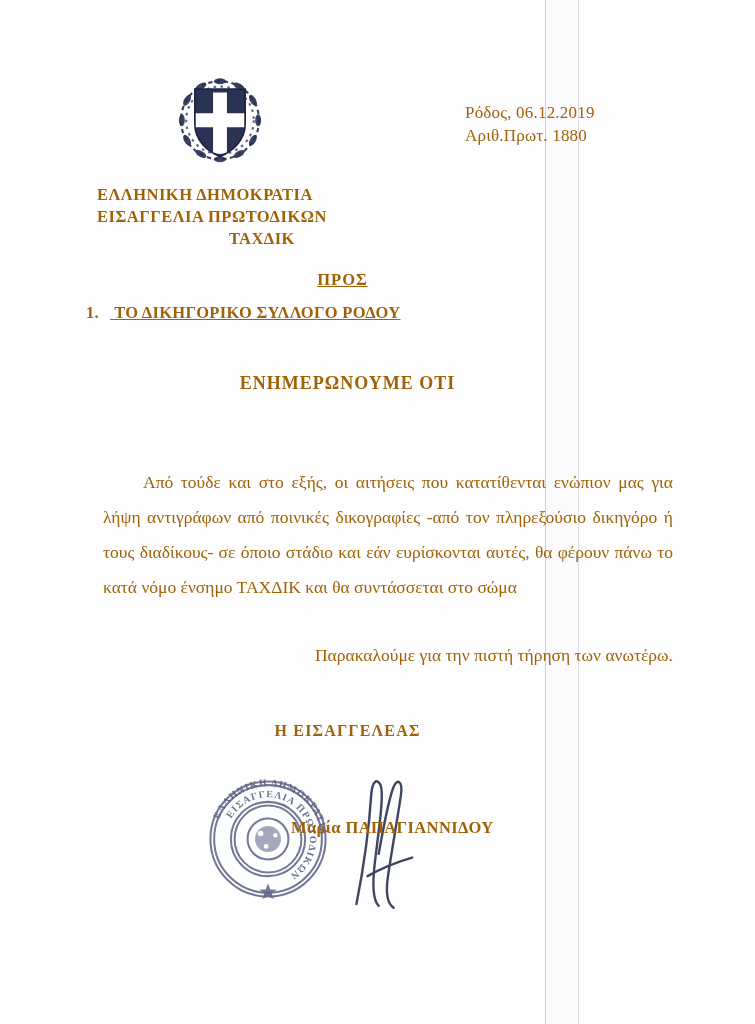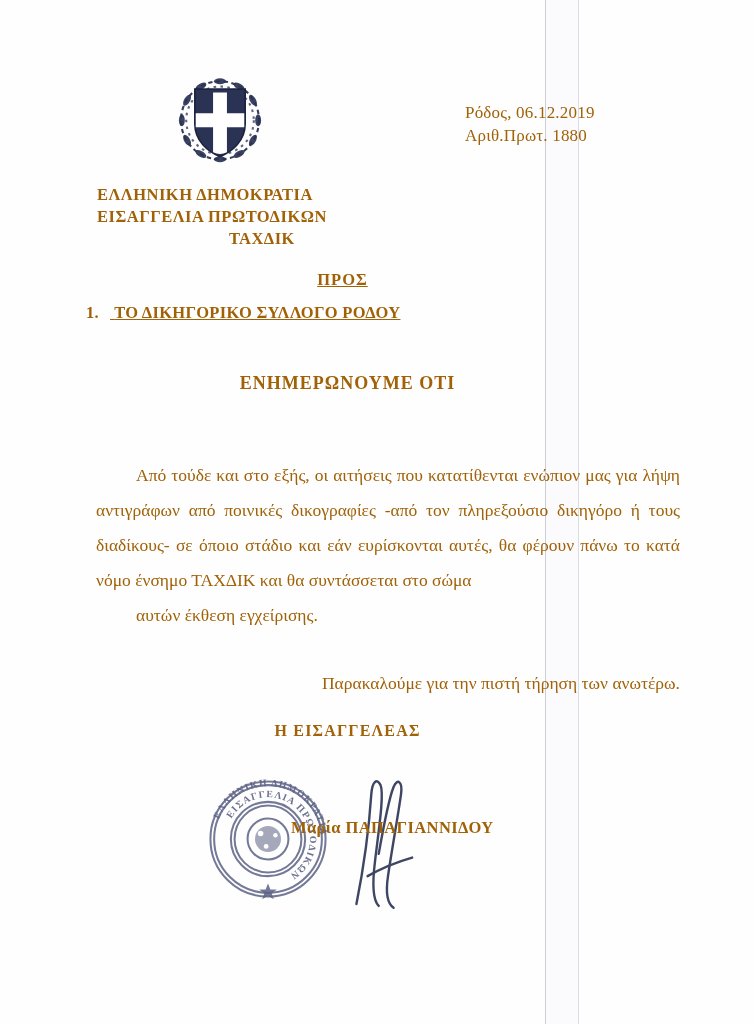--- a/index.html
+++ b/index.html
@@ -127,21 +127,21 @@
   
   .body-block {
     position: absolute;
     top: 450px;
     left: 88px;
     width: 600px;
     font-size: 17.5px;
     line-height: 35px;
   }
   .body-block p {
-    margin: 8px;
+    margin: 15px;
     text-align: justify;
     text-justify: inter-word;
   }
   .body-block p.p1 { text-indent: 40px; }
   .body-block p.p1 .last-line { display: block; text-align: left; }
   .body-block p.p2 {
     margin-top: 33px;
     text-indent: 40px;
     text-align: right;
   }
@@ -265,21 +265,21 @@
       <li>
         <span class="num">1.</span>
         <span>ΤΟ ΔΙΚΗΓΟΡΙΚΟ ΣΥΛΛΟΓΟ ΡΟΔΟΥ</span>
       </li>
     </ul>
   </div>
 
   <div class="announce">ΕΝΗΜΕΡΩΝΟΥΜΕ ΟΤΙ</div>
 
   <div class="body-block">
-    <p class="p1"><span>Από τούδε και στο εξής,  οι αιτήσεις  που κατατίθενται  ενώπιον μας για  λήψη αντιγράφων από ποινικές  δικογραφίες -από τον πληρεξούσιο δικηγόρο ή τους διαδίκους-  σε όποιο στάδιο και εάν ευρίσκονται αυτές,  θα φέρουν πάνω το κατά νόμο ένσημο ΤΑΧΔΙΚ και θα συντάσσεται στο σώμα</span><span class="last-line">αυτών έκθεση εγχείρισης.</span></p>
+    <p class="p1"><span>Από τούδε και στο εξής,  οι αιτήσεις  που κατατίθενται  ενώπιον μας για  λήψη αντιγράφων από ποινικές  δικογραφίες -από τον πληρεξούσιο δικηγόρο ή τους διαδίκους-  σε όποιο στάδιο και εάν ευρίσκονται αυτές,  θα φέρουν πάνω το κατά νόμο ένσημο ΤΑΧΔΙΚ και θα συντάσσεται στο σώμα</span></p>
     <p class="p2">Παρακαλούμε για την πιστή τήρηση των ανωτέρω.</p>
   </div>
 
   <div class="sig-title">Η ΕΙΣΑΓΓΕΛΕΑΣ</div>
 
   <div class="sig-area">
 
     <div class="stamp">
       <svg viewBox="0 0 140 140" xmlns="http://www.w3.org/2000/svg">
         <defs>

